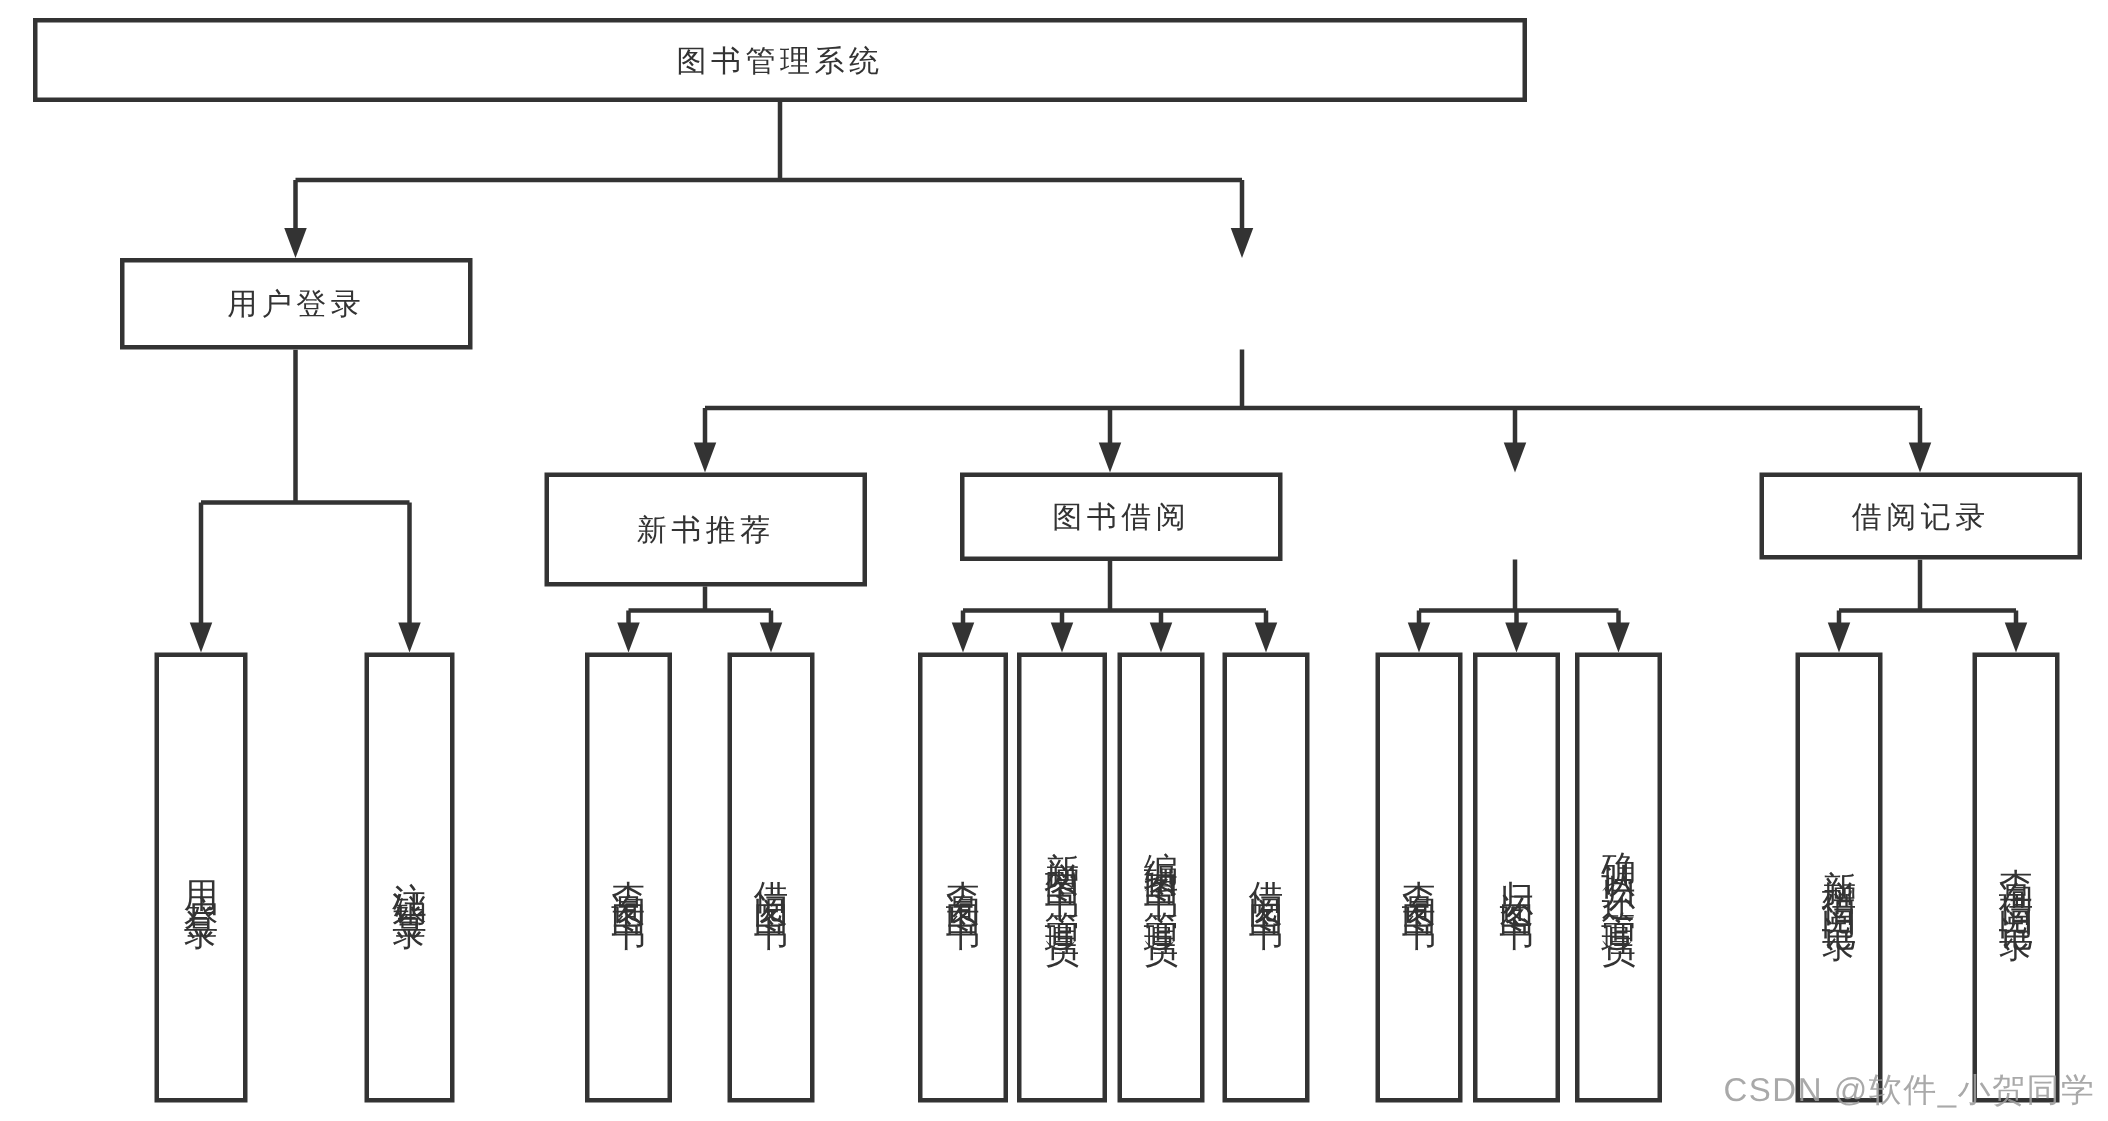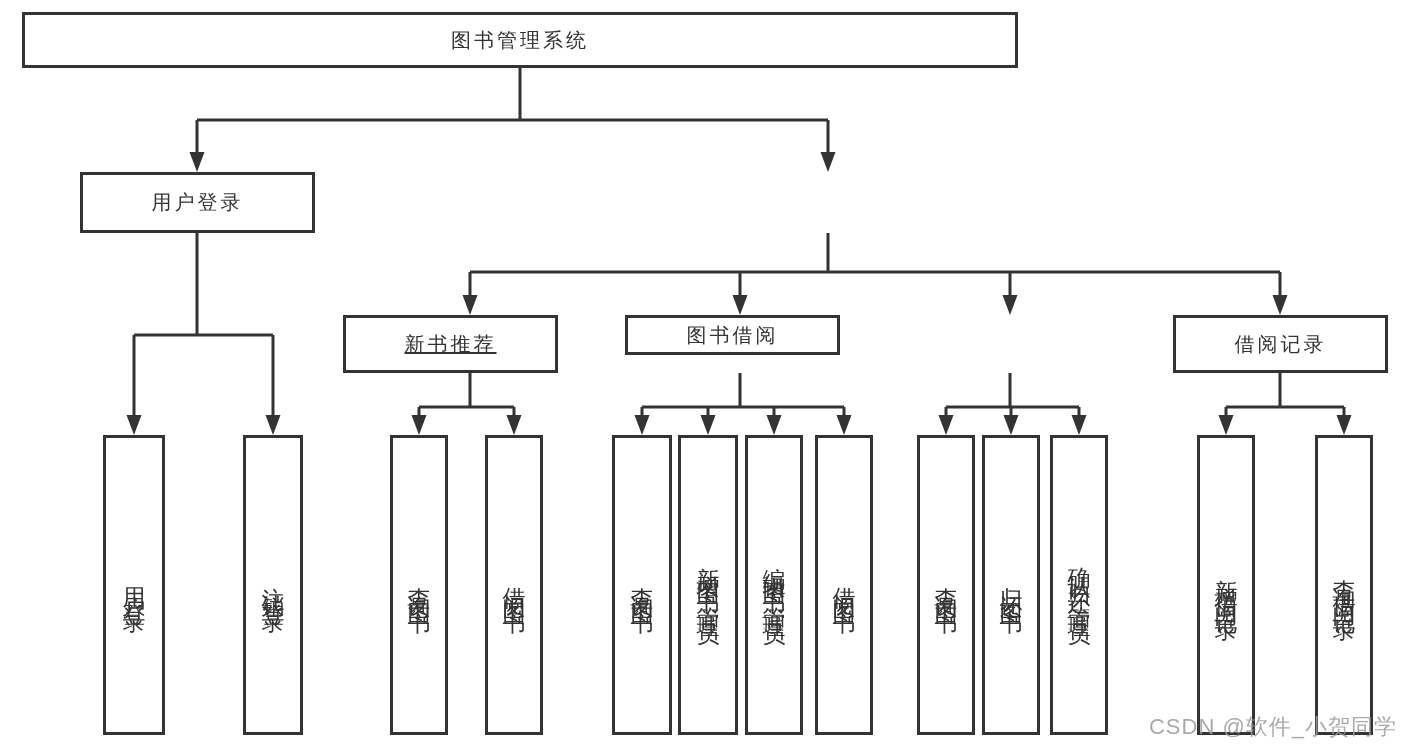--- a/index.html
+++ b/index.html
@@ -134,24 +134,24 @@
   </svg>
 
   <div class="box root-box" style="left:22px; top:12px; width:996px; height:56px;">
     <span class="h-label">图书管理系统</span>
   </div>
 
   <div class="box" style="left:80px; top:172px; width:235px; height:61px;">
     <span class="h-label">用户登录</span>
   </div>
 
-  <div class="box" style="left:343px; top:315px; width:215px; height:58px;text-decoration:underline;">
+  <div class="box" style="left:363px; top:315px; width:215px; height:76px;">
     <span class="h-label">新书推荐</span>
   </div>
-  <div class="box" style="left:625px; top:315px; width:215px; height:40px;">
+  <div class="box" style="left:640px; top:315px; width:215px; height:59px;">
     <span class="h-label">图书借阅</span>
   </div>
   <div class="box" style="left:1173px; top:315px; width:215px; height:58px;">
     <span class="h-label">借阅记录</span>
   </div>
 
   <div class="box leaf" style="left:103px; top:435px; width:62px; height:300px;">
     <span class="v-label">用户登录</span>
   </div>
   <div class="box leaf" style="left:243px; top:435px; width:60px; height:300px;">

